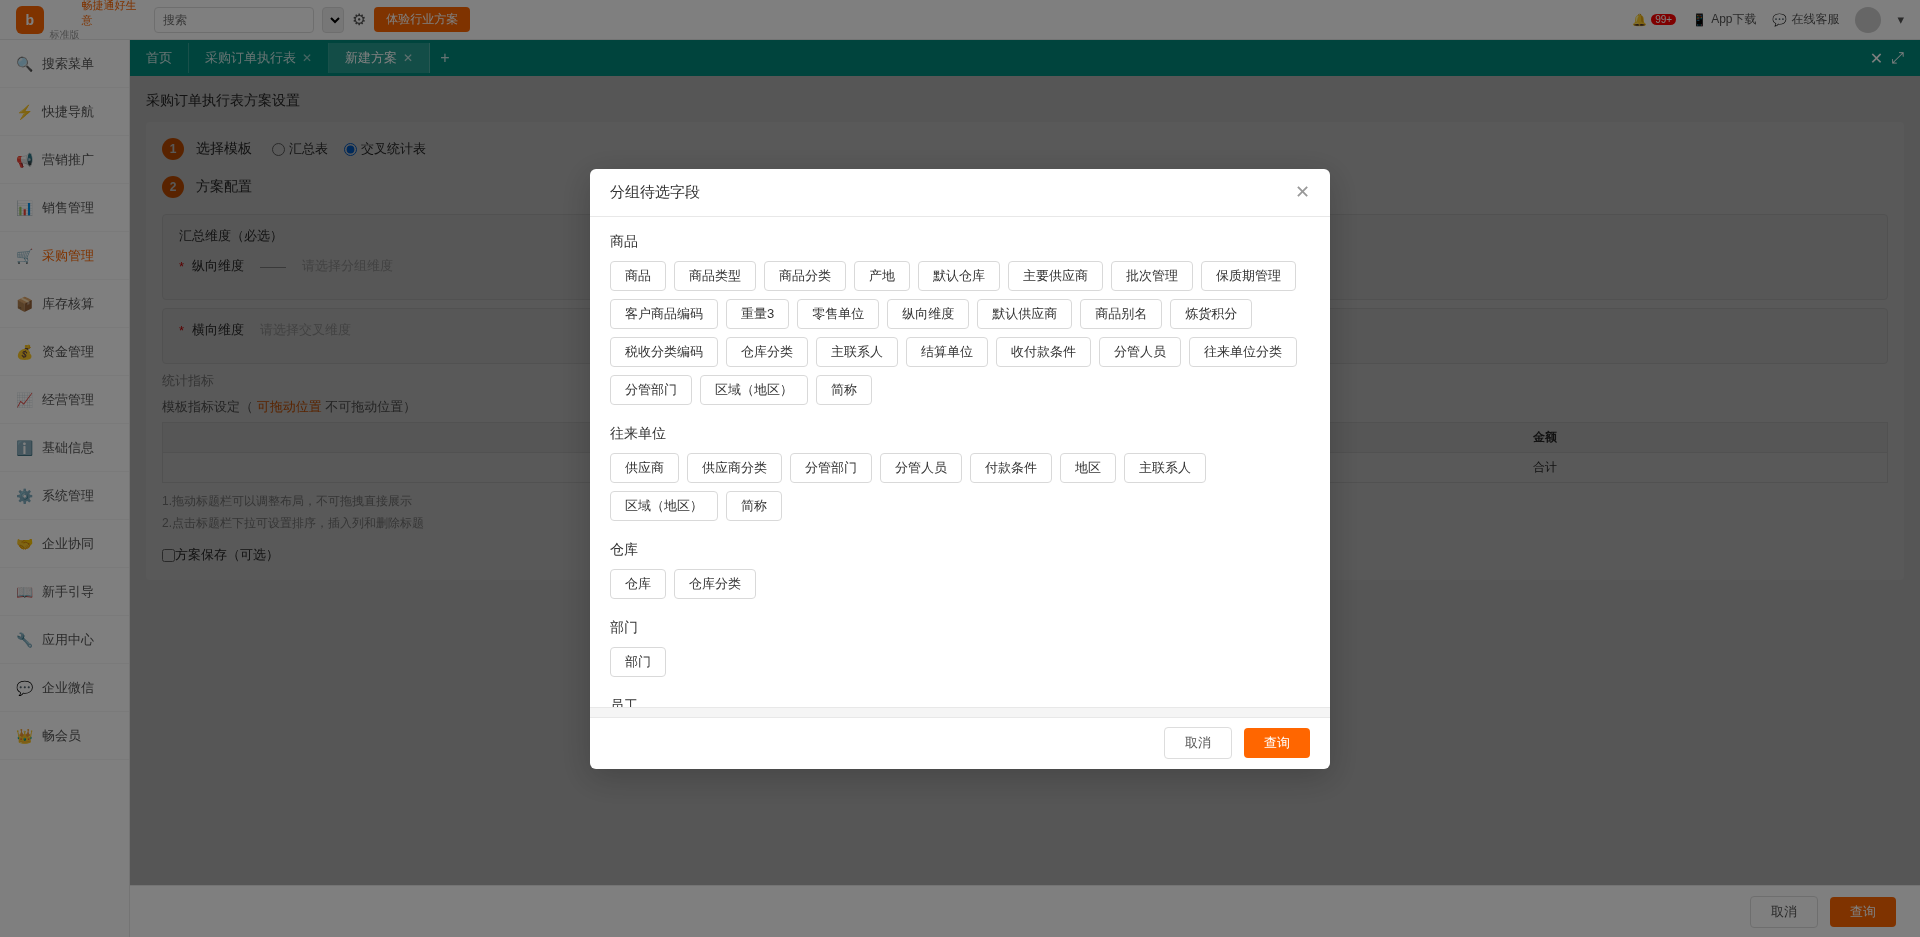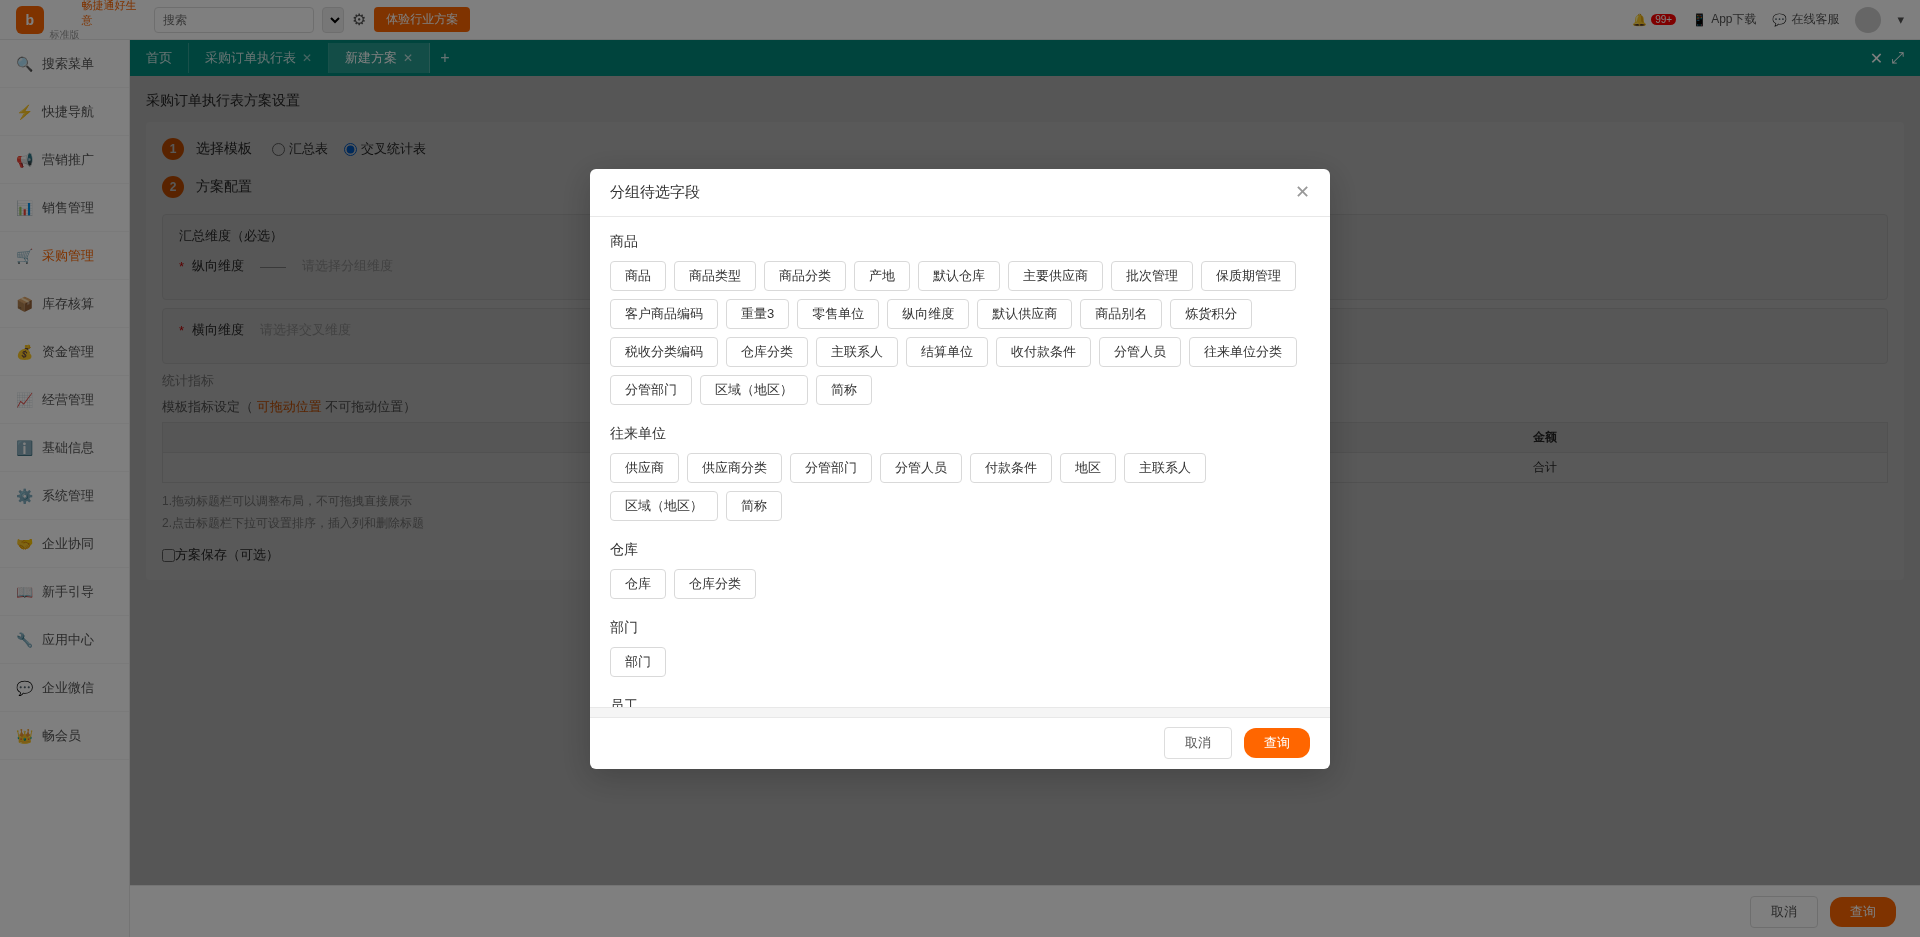--- a/index.html
+++ b/index.html
@@ -163,21 +163,21 @@
       border-top: 1px solid #e8e8e8;
       display: flex; align-items: center; justify-content: flex-end;
       padding: 0 24px;
       gap: 12px;
     }
     .btn-cancel {
       padding: 6px 20px; border: 1px solid #ddd; border-radius: 4px;
       background: #fff; cursor: pointer; font-size: 13px; color: #555;
     }
     .btn-confirm {
-      padding: 6px 20px; border: none; border-radius: 12px;
+      padding: 6px 20px; border: none; border-radius: 4px;
       background: #ff6600; color: #fff; cursor: pointer; font-size: 13px;
     }
 
     
     .modal-overlay {
       position: fixed;
       top: 0; left: 0; right: 0; bottom: 0;
       background: rgba(0,0,0,0.5);
       z-index: 200;
       display: flex; align-items: center; justify-content: center;

